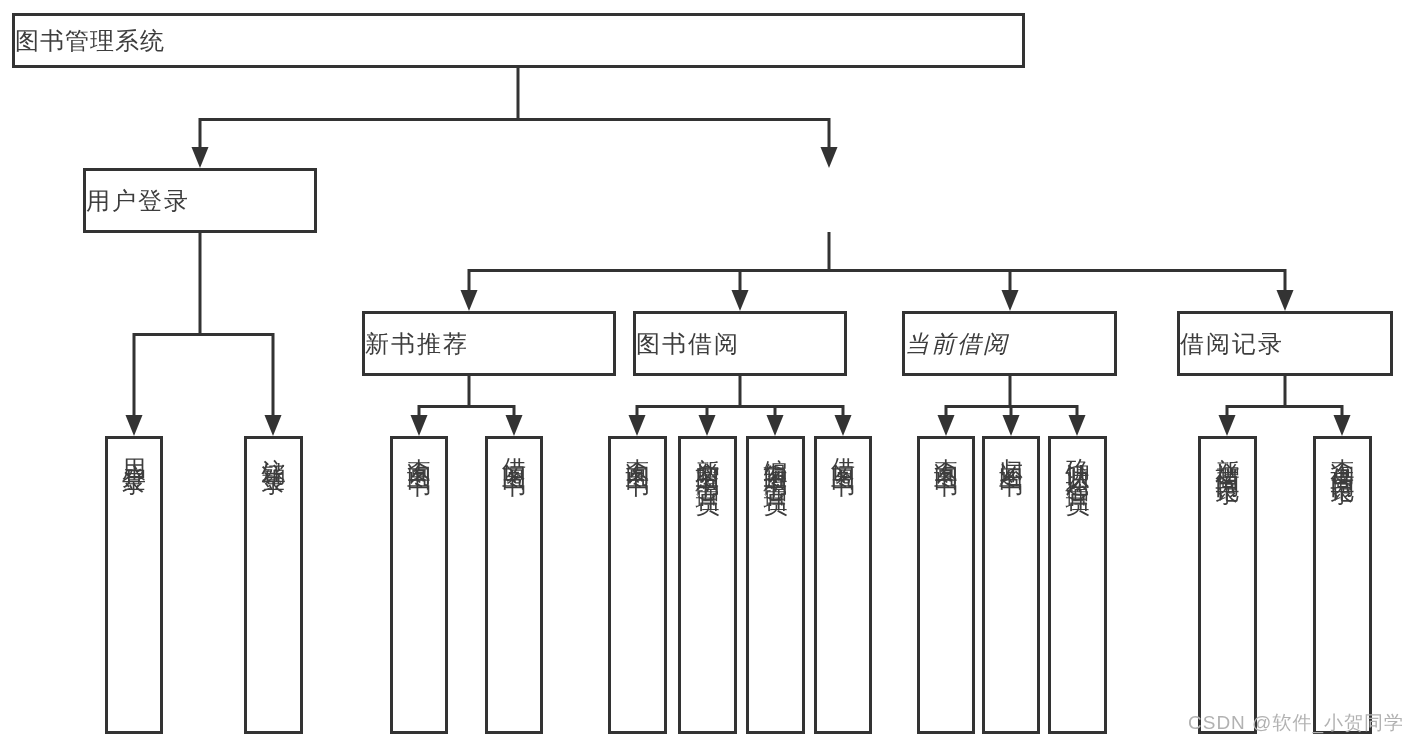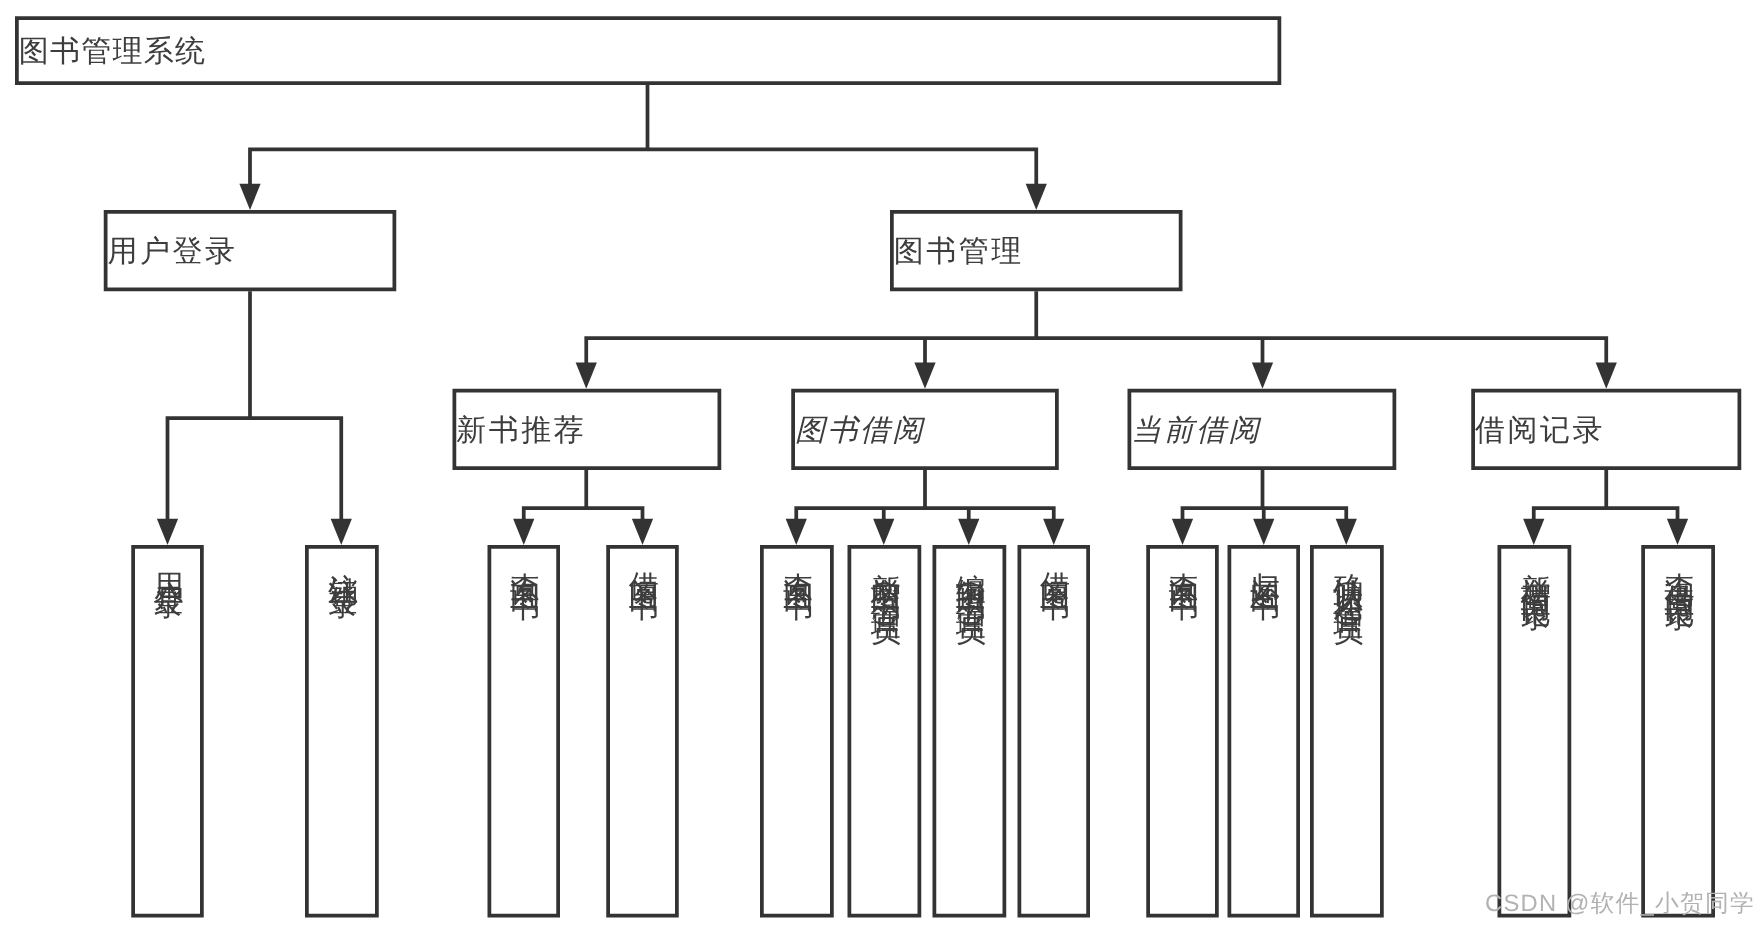--- a/index.html
+++ b/index.html
@@ -92,28 +92,25 @@
     </g>
   </svg>
 
   <div class="box hbox root-box" style="left:12px; top:13px; width:1013px; height:55px;">
     <span>图书管理系统</span>
   </div>
 
   <div class="box hbox" style="left:83px; top:168px; width:234px; height:65px;">
     <span>用户登录</span>
   </div>
-  <div class="box hbox" style="left:712px; top:168px; width:234px; height:65px;">
-    <span>图书管理</span>
-  </div>
 
-  <div class="box hbox" style="left:362px; top:311px; width:215px; height:65px;">
+  <div class="box hbox" style="left:362px; top:311px; width:254px; height:65px;">
     <span>新书推荐</span>
   </div>
-  <div class="box hbox" style="left:633px; top:311px; width:214px; height:65px;font-style:italic;">
+  <div class="box hbox" style="left:633px; top:311px; width:214px; height:65px;">
     <span>图书借阅</span>
   </div>
   <div class="box hbox" style="left:902px; top:311px; width:215px; height:65px;font-style:italic;">
     <span>当前借阅</span>
   </div>
   <div class="box hbox" style="left:1177px; top:311px; width:216px; height:65px;">
     <span>借阅记录</span>
   </div>
 
   <div class="box vbox" style="left:105px; top:436px; width:58px; height:298px;">

